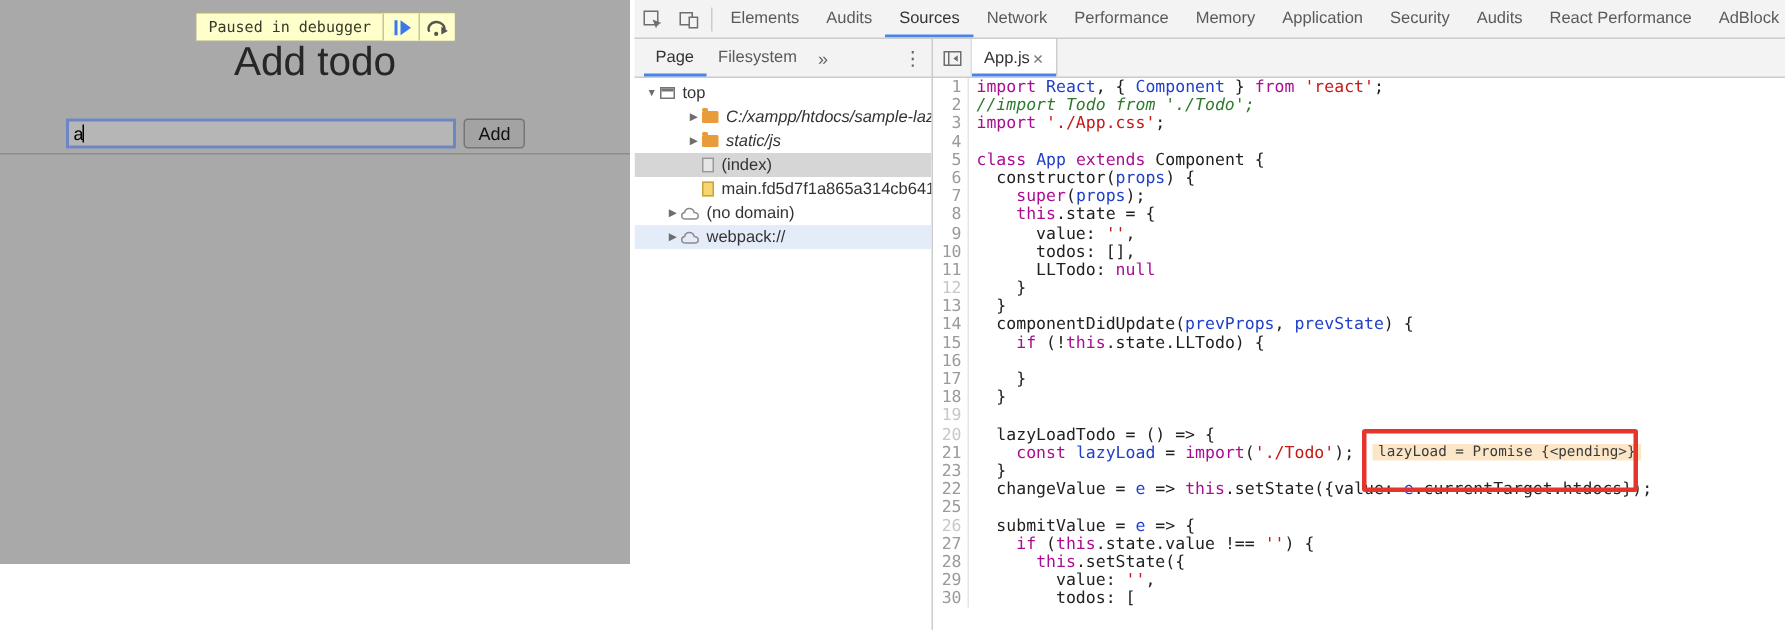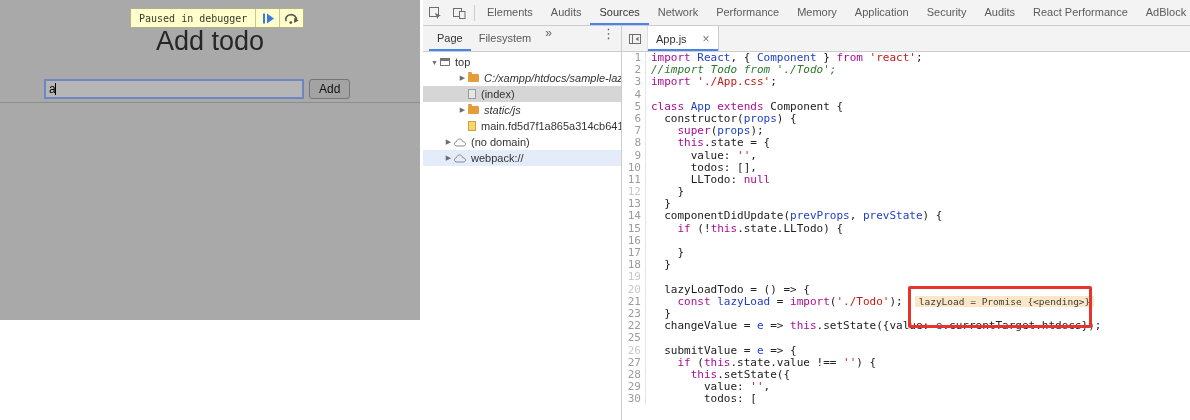--- a/index.html
+++ b/index.html
@@ -1,21 +1,21 @@
 <!DOCTYPE html>
 <html><head>
 <meta charset="utf-8">
 <style>
   * { margin:0; padding:0; box-sizing:border-box; }
   html,body { width:1190px; height:420px; overflow:hidden; background:#fff;
               font-family:"Liberation Sans", sans-serif; }
   .stage { display:flex; width:1190px; height:420px; }
 
   
-  .page { position:relative; width:420px; height:320px; background:#a9a9a9; flex:none; }
+  .page { position:relative; width:420px; height:376px; background:#a9a9a9; flex:none; }
   .gap  { width:3px; background:#fff; flex:none; }
 
   .paused-banner { position:absolute; top:8px; left:130px; display:flex; align-items:stretch;
                    background:#ffffcc; border:1px solid #b0b089; height:20px; }
   .pb-label { font-family:"DejaVu Sans Mono", monospace; font-size:10px; color:#38382a;
               padding:0 8px; display:flex; align-items:center; }
   .pb-btn { border:none; border-left:1px solid #c5c59c; background:#ffffcc; width:24px;
             display:flex; align-items:center; justify-content:center; cursor:pointer; }
 
   .page-title { position:absolute; top:26px; width:100%; text-align:center;
@@ -40,29 +40,29 @@
   .icon-btn { width:24px; height:25px; display:flex; align-items:center; justify-content:center;
               background:none; border:none; cursor:pointer; flex:none; }
   .vsep { width:1px; height:16px; background:#ccc; margin:0 3px; flex:none; }
   .dt-tabs { display:flex; height:100%; }
   .dt-tab { padding:0 9px; height:25px; line-height:25px; color:#5a5a5a; white-space:nowrap;
             cursor:pointer; }
   .dt-tab.active { color:#333; box-shadow:inset 0 -2px 0 #4a84e8; }
 
   .dt-subbar { height:26px; flex:none; display:flex; }
   .sb-left { width:199px; flex:none; background:#f3f3f3; border-right:1px solid #ccc;
-             border-bottom:1px solid #ccc; display:flex; align-items:flex-start; padding-left:6px; }
+             border-bottom:1px solid #ccc; display:flex; align-items:center; padding-left:6px; }
   .sb-tab { padding:0 8px; height:25px; line-height:25px; color:#5a5a5a; cursor:pointer; }
   .sb-tab.active { color:#333; box-shadow:inset 0 -2px 0 #4a84e8; }
   .sb-more { color:#5f6368; font-size:12px; padding:0 6px; cursor:pointer; }
   .sb-kebab { margin-left:auto; margin-right:6px; color:#5f6368; font-size:13px; cursor:pointer; }
   .sb-right { flex:1; background:#f3f3f3; border-bottom:1px solid #ccc; display:flex; align-items:stretch; }
   .collapse-btn { width:26px; display:flex; align-items:center; justify-content:center;
                   background:none; border:none; border-right:1px solid #e0e0e0; cursor:pointer; }
-  .file-tab { display:flex; align-items:center; gap:16px; background:#fff; padding:0 8px;
+  .file-tab { display:flex; align-items:center; gap:2px; background:#fff; padding:0 8px;
               border-right:1px solid #ccc; box-shadow:inset 0 -2px 0 #4a84e8; cursor:pointer; }
   .file-tab .close { color:#777; font-size:12px; cursor:pointer; }
 
   .dt-body { flex:1; display:flex; min-height:0; }
 
   
   .tree { width:199px; flex:none; border-right:1px solid #ccc; overflow:hidden; padding-top:2px; }
   .trow { height:16px; display:flex; align-items:center; white-space:nowrap; overflow:hidden;
           cursor:pointer; color:#333; }
   .trow.sel { background:#d6d6d6; }
@@ -196,29 +196,29 @@
           <div class="trow" style="padding-left: 6px;">
             <span class="exp">▼</span>
             <span class="ticon i-frame"></span>
             <span class="tlabel">top</span>
           </div>
           <div class="trow" style="padding-left: 34px;">
             <span class="exp">▶</span>
             <span class="ticon i-folder"></span>
             <span class="tlabel it">C:/xampp/htdocs/sample-lazy-l</span>
           </div>
+          <div class="trow" style="padding-left: 34px;">
+            <span class="exp">▶</span>
+            <span class="ticon i-folder"></span>
+            <span class="tlabel it">static/js</span>
+          </div>
           <div class="trow sel" style="padding-left: 34px;">
             <span class="exp"></span>
             <span class="ticon i-file"></span>
             <span class="tlabel">(index)</span>
-          </div>
-          <div class="trow" style="padding-left: 34px;">
-            <span class="exp">▶</span>
-            <span class="ticon i-folder"></span>
-            <span class="tlabel it">static/js</span>
           </div>
           <div class="trow" style="padding-left: 34px;">
             <span class="exp"></span>
             <span class="ticon i-file-js"></span>
             <span class="tlabel">main.fd5d7f1a865a314cb641.h</span>
           </div>
           <div class="trow" style="padding-left: 20px;">
             <span class="exp">▶</span>
             <span class="ticon">
               <svg width="12" height="9" viewBox="0 0 12 9">

